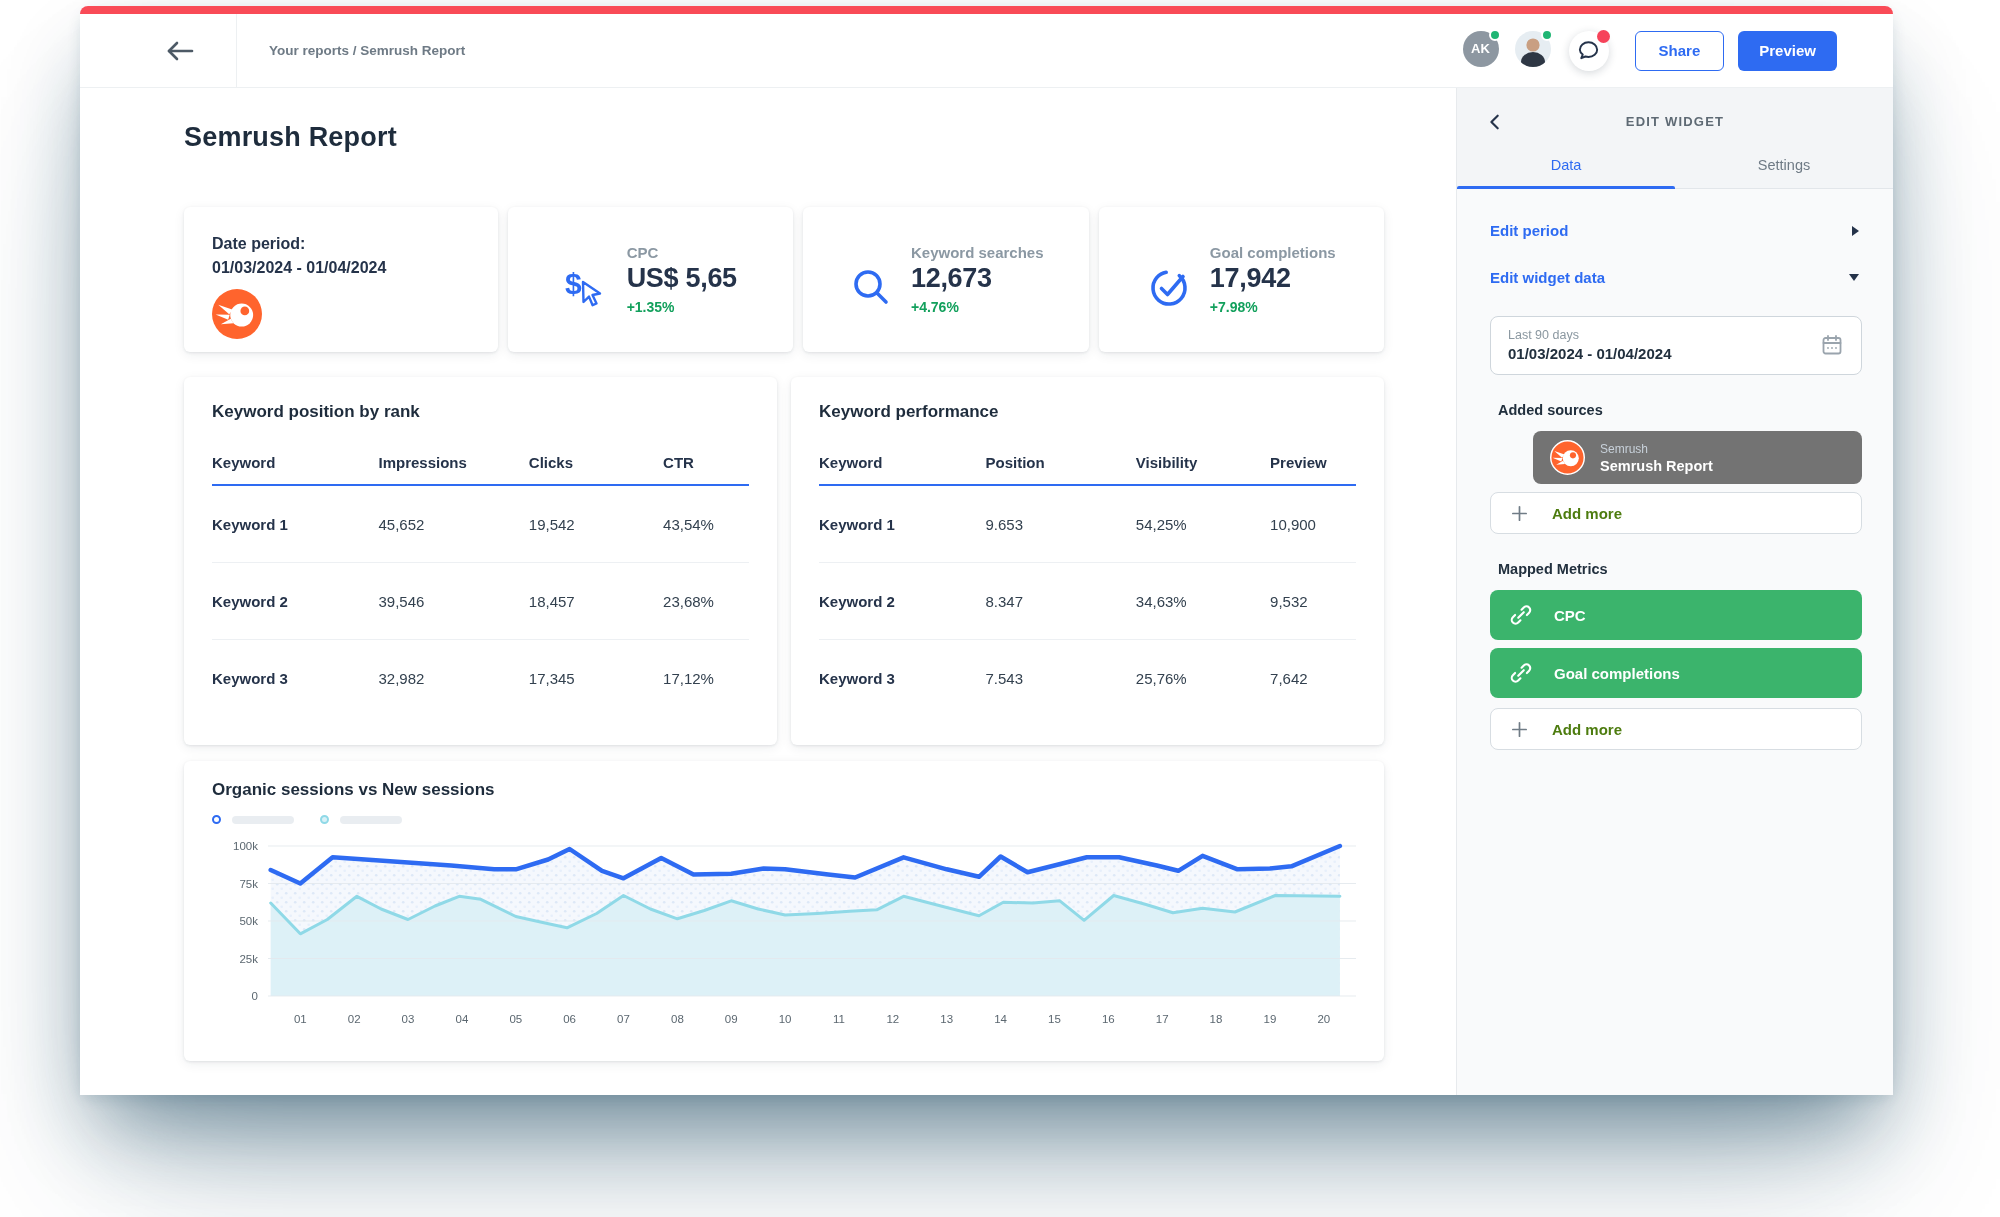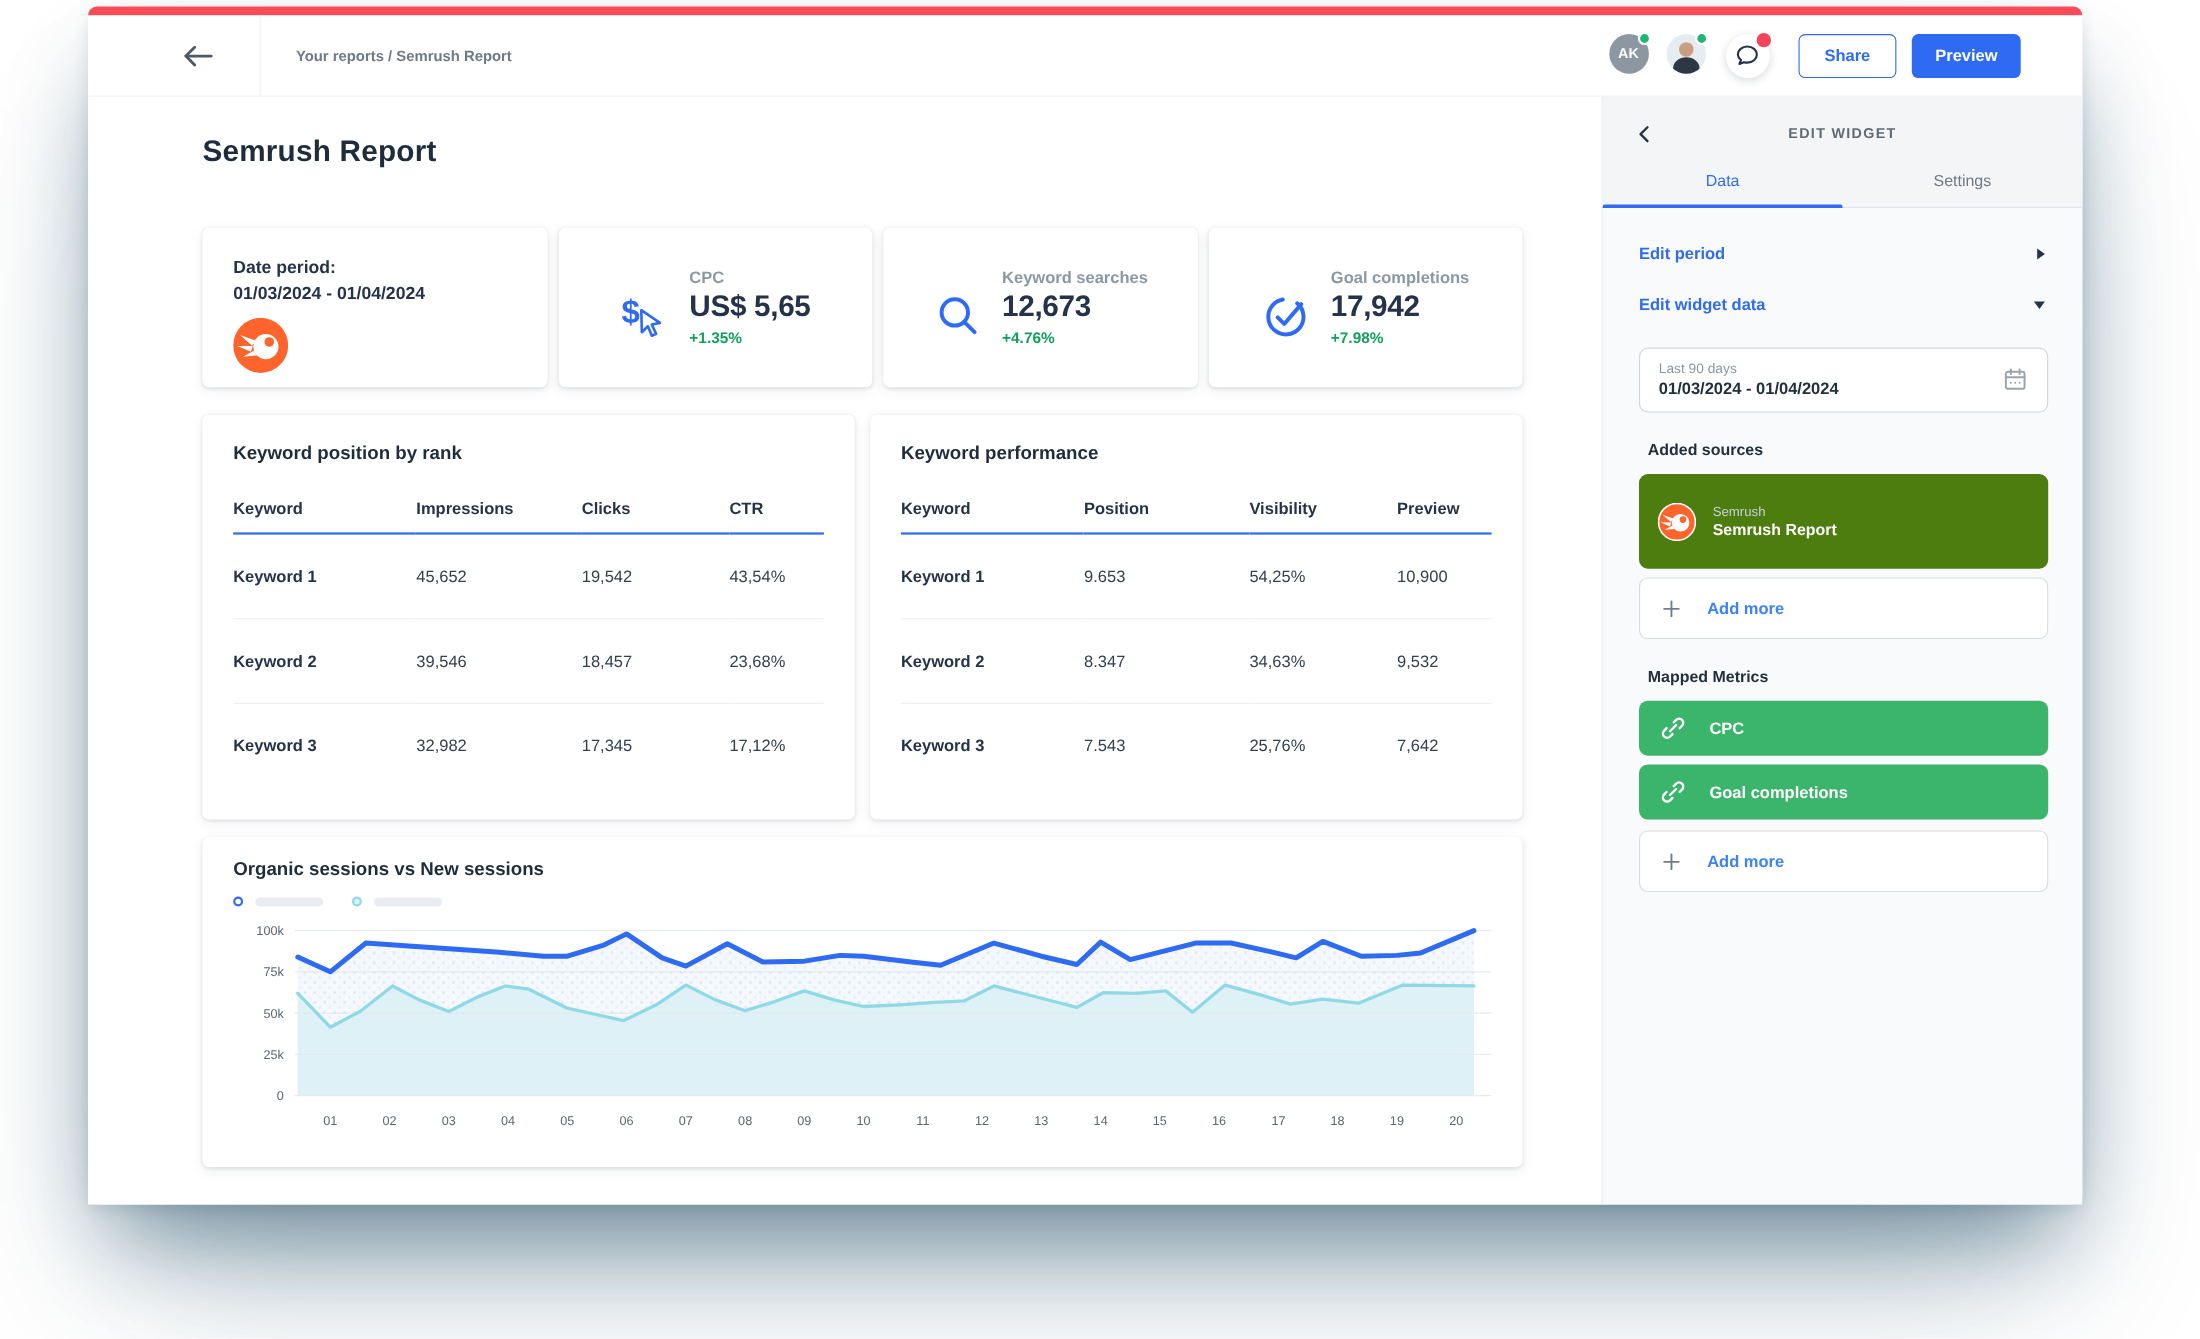--- a/index.html
+++ b/index.html
@@ -92,25 +92,25 @@
   .sb-body { padding:24px 31px 0 33px; }
   .sb-link-row { display:flex; align-items:center; justify-content:space-between; padding:9px 3px 9px 0; cursor:pointer; }
   .sb-link { color:#2e6bf2; font-size:15px; font-weight:600; }
   .tri-right { width:0; height:0; border-top:5.5px solid transparent; border-bottom:5.5px solid transparent; border-left:7.5px solid #25334a; }
   .tri-down { width:0; height:0; border-left:5.5px solid transparent; border-right:5.5px solid transparent; border-top:7.5px solid #25334a; }
   .date-box { margin-top:21px; background:#fff; border:1px solid #cfd6dc; border-radius:8px; padding:11px 17px 12px; display:flex; align-items:center; justify-content:space-between; cursor:pointer; }
   .date-box-label { font-size:12.5px; color:#8a97a0; }
   .date-box-value { font-size:15px; font-weight:700; color:#22303e; margin-top:3px; }
   .cal-icon { width:24px; height:24px; flex:none; }
   .sb-section-label { font-size:14.5px; font-weight:700; color:#22303e; margin:27px 0 13px 8px; }
-  .source-card { background:#4d7c0f; border-radius:8px; height:86px; display:flex; align-items:center; padding:0 17px; gap:15px; cursor:pointer; }
+  .source-card { background:#737373; border-radius:8px; height:53px; display:flex; align-items:center; padding:0 17px; gap:15px; cursor:pointer;margin-left:43px; }
   .source-logo { width:35px; height:35px; flex:none; }
   .source-name { font-size:12px; color:#c8d1da; }
   .source-report { font-size:14.5px; font-weight:700; color:#fff; margin-top:2px; }
-  .add-more { margin-top:8px; background:#fff; border:1px solid #d7dde2; border-radius:8px; height:56px; display:flex; align-items:center; padding:0 19px; gap:23px; color:#3b82f6; font-size:15px; font-weight:600; cursor:pointer; }
+  .add-more { margin-top:8px; background:#fff; border:1px solid #d7dde2; border-radius:8px; height:42px; display:flex; align-items:center; padding:0 19px; gap:23px; color:#4d7c0f; font-size:15px; font-weight:600; cursor:pointer; }
   .plus-icon { width:19px; height:19px; flex:none; }
   .metric-pill { background:#3bb46c; border-radius:8px; height:50px; display:flex; align-items:center; padding:0 19px; gap:21px; color:#fff; font-size:15px; font-weight:700; margin-bottom:8px; cursor:pointer; }
   .chain-icon { width:24px; height:24px; flex:none; }
 </style>
 </head>
 <body>
 
 <div class="window">
   <div class="red-strip"></div>
 

